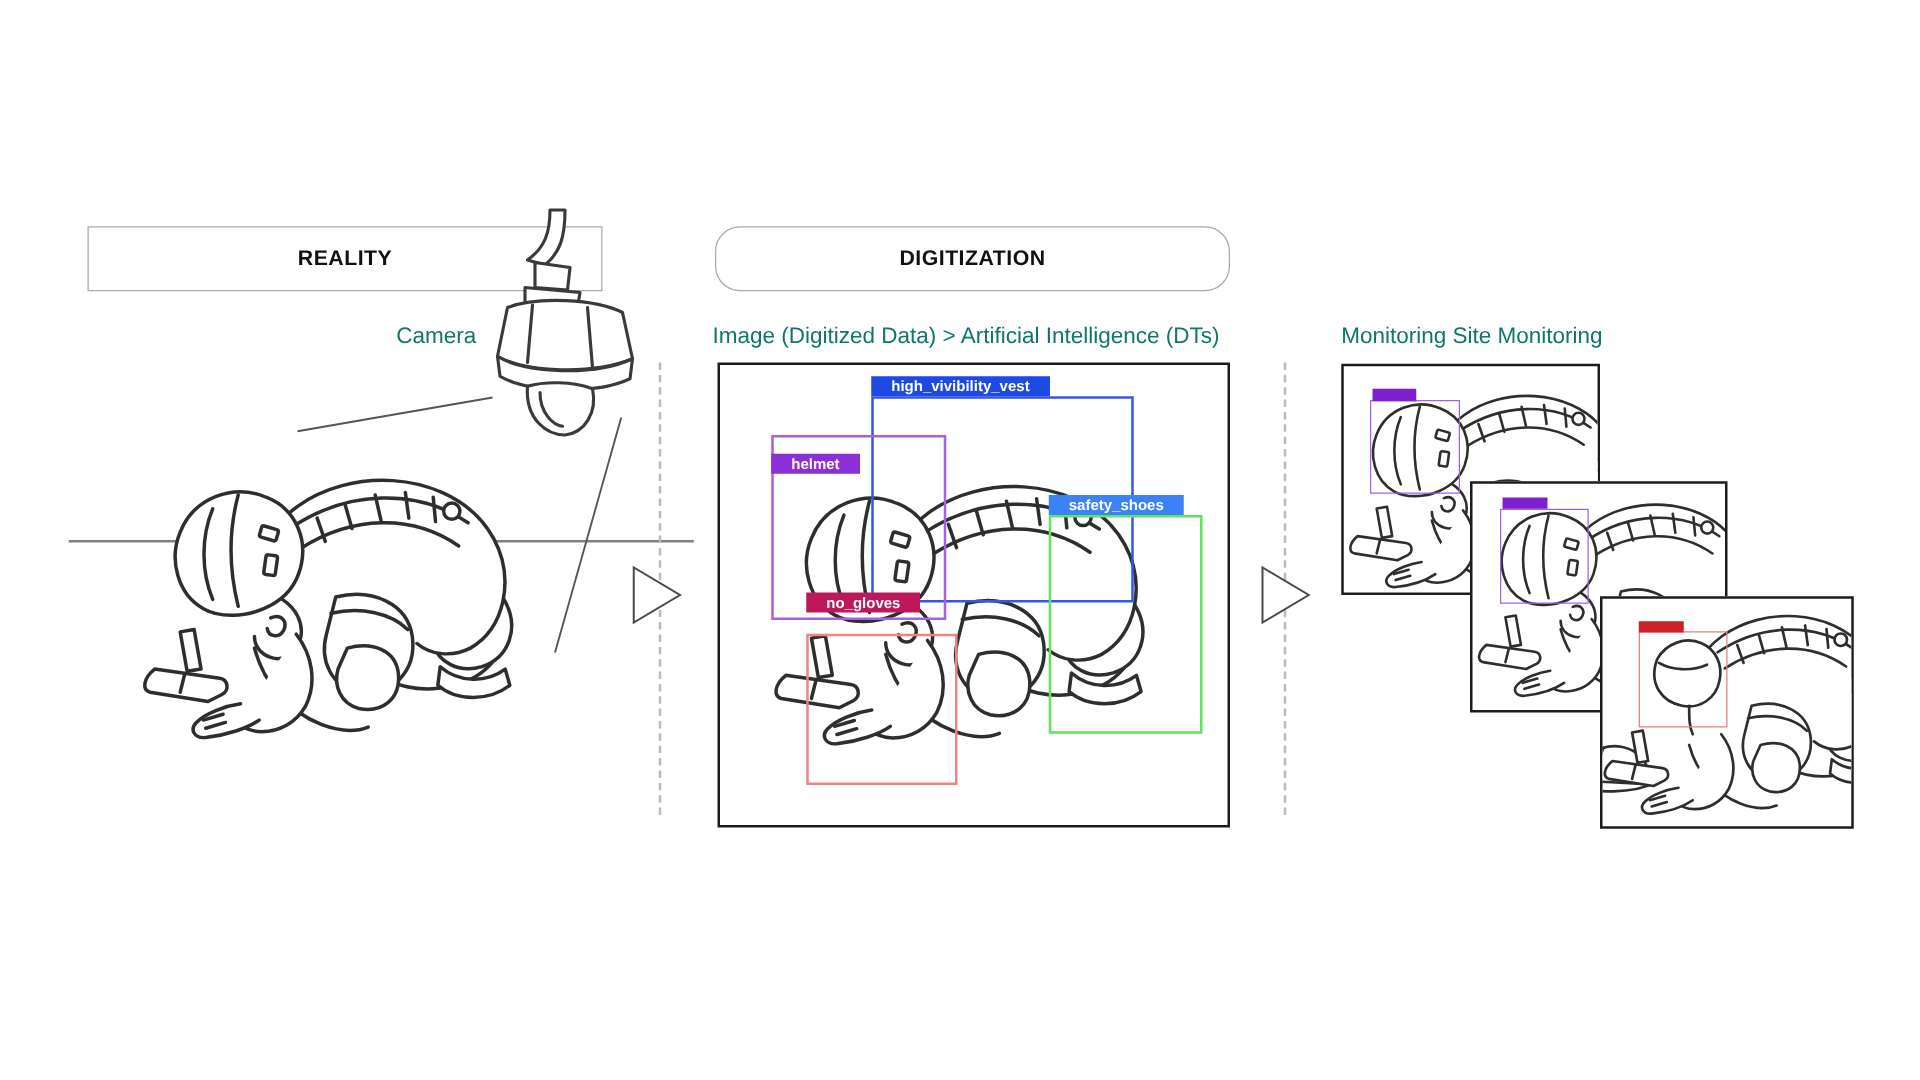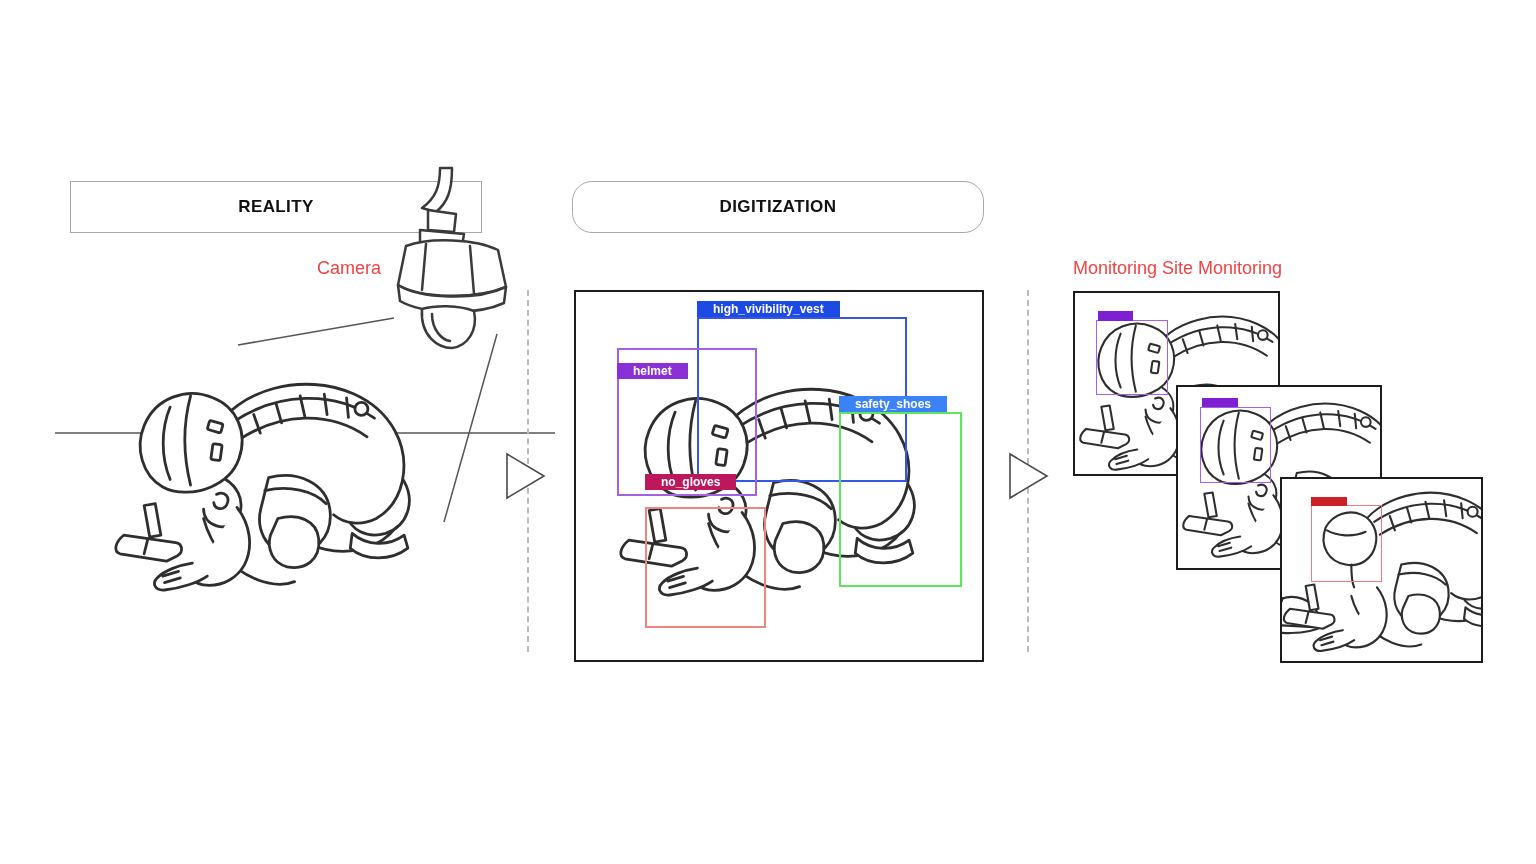--- a/index.html
+++ b/index.html
@@ -7,21 +7,21 @@
     position:relative;width:1536px;height:864px;background:#ffffff;overflow:hidden;
     font-family:"Liberation Sans","DejaVu Sans",sans-serif;
     text-align:right;
   }
   .abs{position:absolute;}
   .hdr{
     position:absolute;height:50px;border:1px solid #a9a9a9;background:#fff;
     display:flex;align-items:center;justify-content:center;
     font-size:17px;font-weight:bold;letter-spacing:.4px;color:#111;
   }
-  .cap{position:absolute;font-size:18px;color:#ef4444;white-space:nowrap;}
+  .cap{position:absolute;font-size:18px;color:#0f766e;white-space:nowrap;}
   .imgbox{position:absolute;border:2px solid #1c1c1c;background:#fff;}
   .frame{position:absolute;border:2px solid #1c1c1c;background:#fff;overflow:hidden;}
   .bbox{position:absolute;border:2px solid;background:transparent;}
   .dlabel{
     position:absolute;height:16px;line-height:16px;padding:0 16px;
     font-size:12px;font-weight:bold;color:#fff;white-space:nowrap;
   }
   .tag{position:absolute;}
   .sep{position:absolute;width:0;border-left:2px dashed #bbbbbb;}
   svg{display:block;overflow:visible;}
@@ -129,20 +129,21 @@
   <div class="sep" style="left:527px;top:290px;height:362px;"></div>
   <div class="sep" style="left:1027px;top:290px;height:362px;"></div>
 
   <svg class="abs" style="left:506px;top:453px;" width="40" height="46">
     <polygon points="1,1 1,45 38,23" fill="#fff" stroke="#4a4a4a" stroke-width="1.6"></polygon>
   </svg>
   <svg class="abs" style="left:1009px;top:453px;" width="40" height="46">
     <polygon points="1,1 1,45 38,23" fill="#fff" stroke="#4a4a4a" stroke-width="1.6"></polygon>
   </svg>
 
+  <div class="cap" style="left:570px;top:258px;">Image (Digitized Data) &gt; Artificial Intelligence (DTs)</div>
 
   <div class="imgbox" style="left:574px;top:290px;width:406px;height:368px;"></div>
 
   <svg class="abs" style="left:560px;top:345px;" width="390" height="279">
     <use href="#wkr" width="390" height="279"></use>
   </svg>
 
   <div class="bbox" style="left: 697px; top: 317px; width: 206px; height: 161px; border-color: rgb(53, 87, 230);"></div>
   <div class="bbox" style="left: 617px; top: 348px; width: 136px; height: 144px; border-color: rgb(163, 97, 227);"></div>
   <div class="bbox" style="left: 839px; top: 412px; width: 119px; height: 171px; border-color: rgb(95, 228, 95);"></div>

